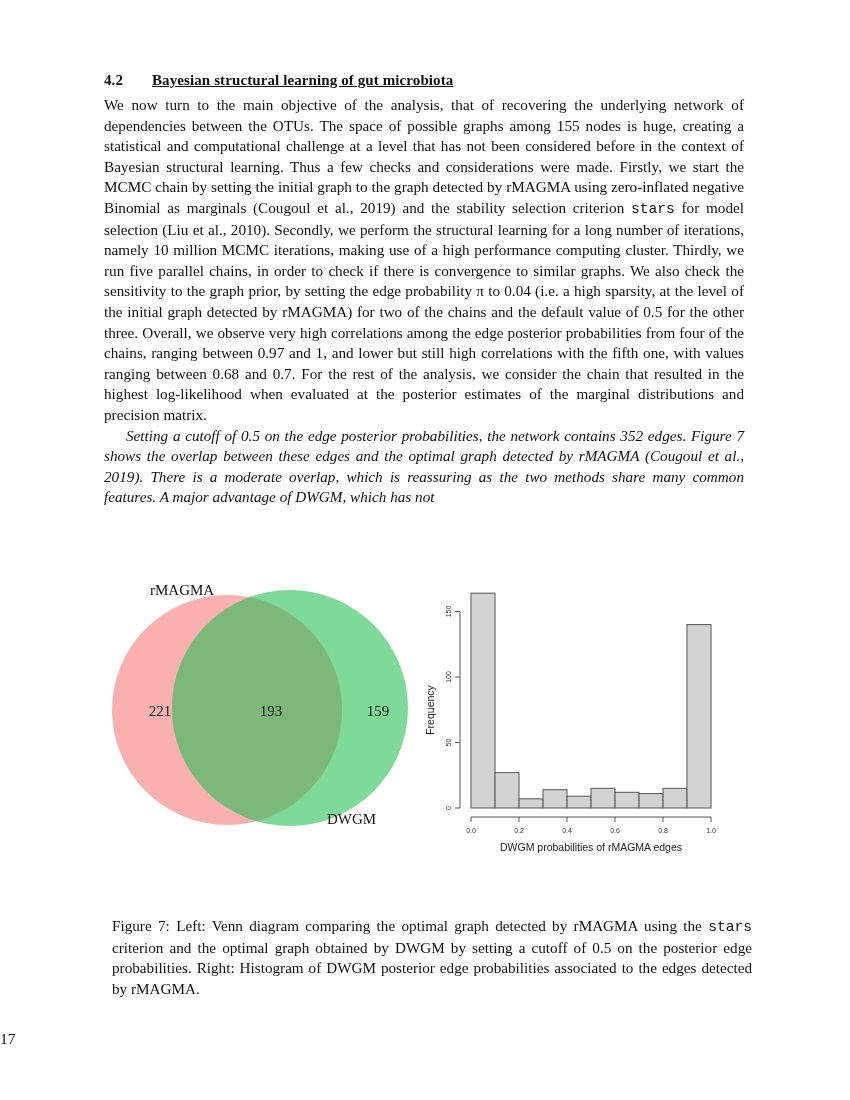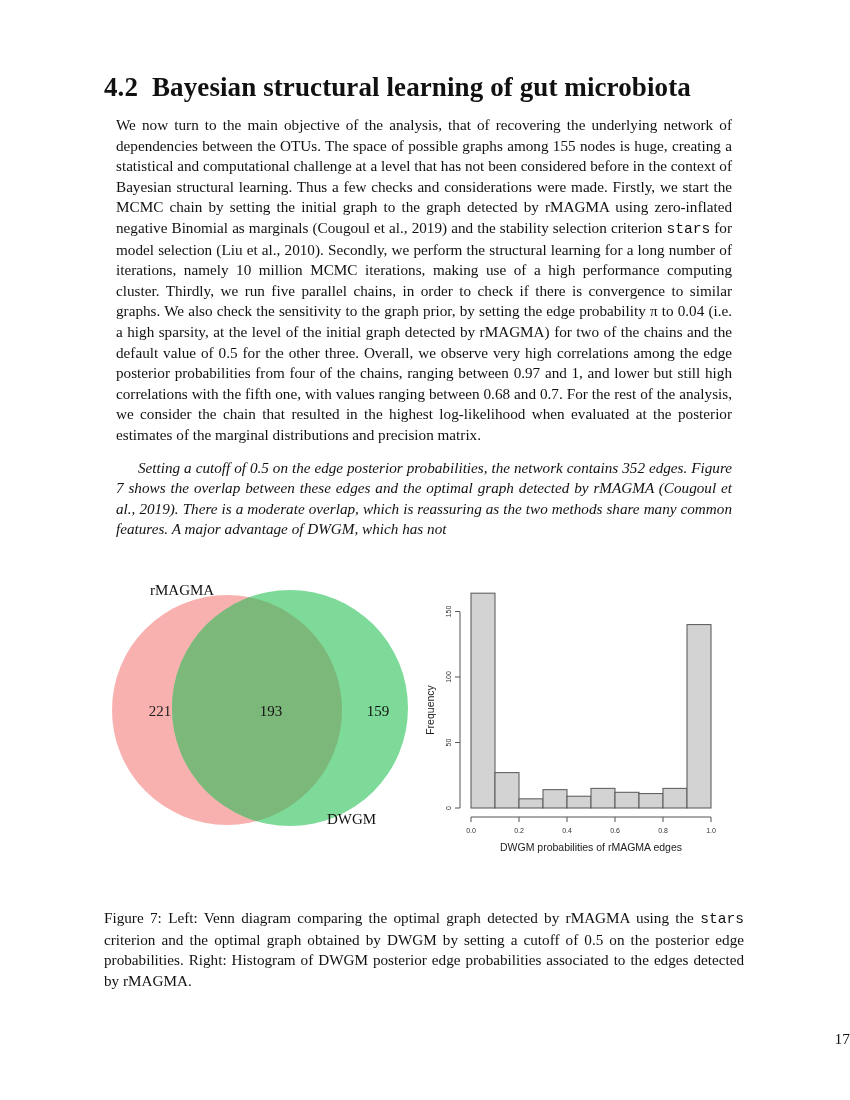--- a/index.html
+++ b/index.html
@@ -1,32 +1,32 @@
 <!DOCTYPE html>
 <html><head>
 <meta charset="utf-8">
 <style>
   html, body { margin: 0; padding: 0; background: #ffffff; }
   body { width: 850px; height: 1100px; position: relative; overflow: hidden;
          font-family: "DejaVu Serif", "Liberation Serif", serif; color: #111; }
   .page { position: absolute; left: 104px; top: 72px; width: 640px; }
-  .section-title { font-family: "Liberation Serif", serif; font-weight: bold; font-size: 27px;
-                   margin: 0 0 6px 0; letter-spacing: 0.1px; }
+  .section-title { font-family: "Liberation Serif", serif; font-weight: bold; font-size: 15px;
+                   margin: 0 0 6px 0; letter-spacing: 0.1px; text-decoration: underline; }
   .section-title .num { display: inline-block; width: 48px; }
   .body-text { font-family: "Liberation Serif", serif; font-size: 15.2px; line-height: 20.6px;
-               text-align: justify; margin: 12px; hyphens: auto; }
+               text-align: justify; margin: 0; hyphens: auto; }
   .body-text.indent { text-indent: 22px; font-style: italic; }
   .tt { font-family: "Liberation Mono", monospace; font-size: 14.6px; }
   .figure { position: absolute; left: 100px; top: 572px; width: 650px; height: 300px; }
   .venn { position: absolute; left: 0; top: 0; }
   .hist { position: absolute; left: 318px; top: 0; }
   .caption { position: absolute; left: 104px; top: 908px; width: 640px;
              font-family: "Liberation Serif", serif; font-size: 15.2px; line-height: 20.6px;
-             text-align: justify; margin: 0; }
-  .page-number { position: absolute; left: 0; width: 850px; top: 1030px; text-align: right;
+             text-align: justify; margin: 8px; }
+  .page-number { position: absolute; left: 0; width: 850px; top: 1030px; text-align: left;
                  font-family: "Liberation Serif", serif; font-size: 15.5px; }
   svg text { font-family: "Liberation Sans", sans-serif; }
   .venn-text { font-family: "Liberation Serif", serif !important; }
 </style>
 </head>
 <body>
 
 <div class="page">
   <h2 class="section-title"><span class="num">4.2</span><span>Bayesian structural learning of gut microbiota</span></h2>
   <p class="body-text"><span>We now turn to the main objective of the analysis, that of recovering the underlying network of dependencies between the OTUs. The space of possible graphs among 155 nodes is huge, creating a statistical and computational challenge at a level that has not been considered before in the context of Bayesian structural learning. Thus a few checks and considerations were made. Firstly, we start the MCMC chain by setting the initial graph to the graph detected by rMAGMA using zero-inflated negative Binomial as marginals (Cougoul et al., 2019) and the stability selection criterion </span><span class="tt">stars</span><span> for model selection (Liu et al., 2010). Secondly, we perform the structural learning for a long number of iterations, namely 10 million MCMC iterations, making use of a high performance computing cluster. Thirdly, we run five parallel chains, in order to check if there is convergence to similar graphs. We also check the sensitivity to the graph prior, by setting the edge probability π to 0.04 (i.e. a high sparsity, at the level of the initial graph detected by rMAGMA) for two of the chains and the default value of 0.5 for the other three. Overall, we observe very high correlations among the edge posterior probabilities from four of the chains, ranging between 0.97 and 1, and lower but still high correlations with the fifth one, with values ranging between 0.68 and 0.7. For the rest of the analysis, we consider the chain that resulted in the highest log-likelihood when evaluated at the posterior estimates of the marginal distributions and precision matrix.</span></p>

